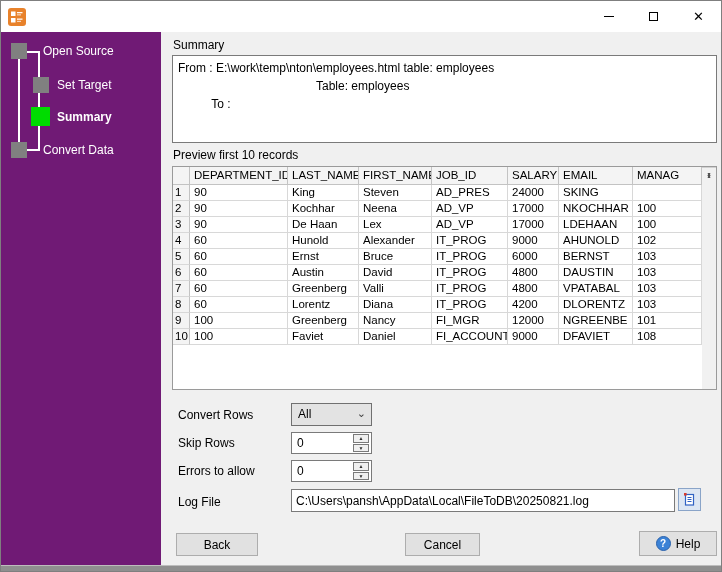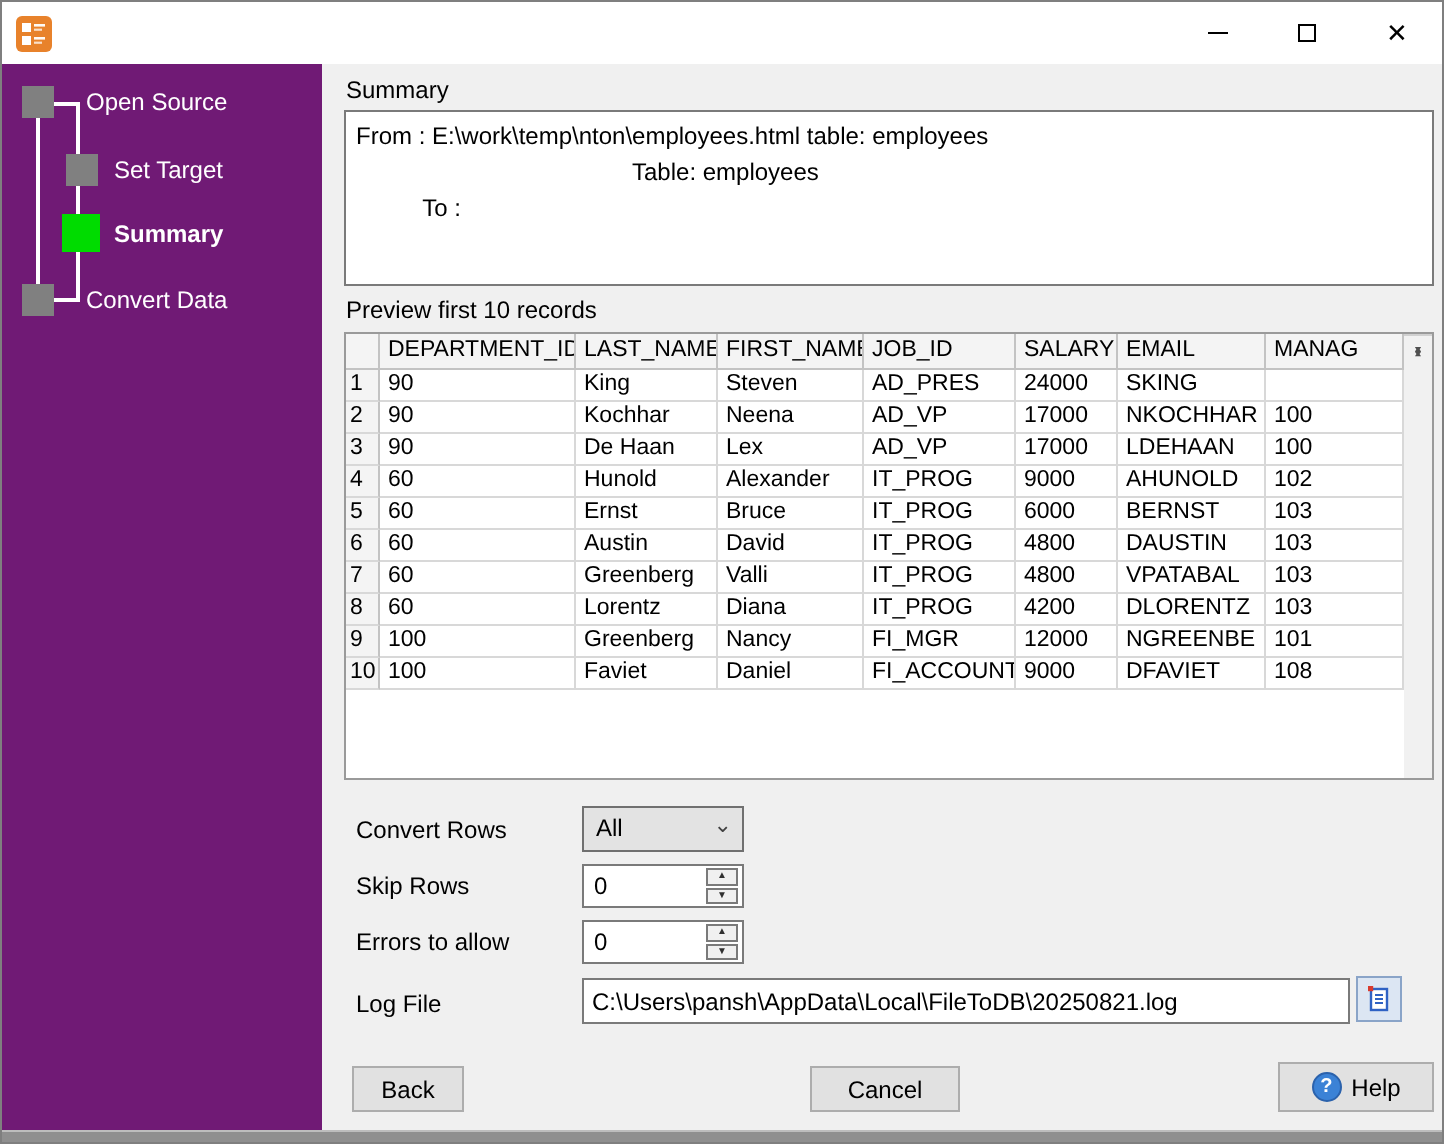--- a/index.html
+++ b/index.html
@@ -73,21 +73,21 @@
               color:#303030; display:flex; align-items:center; justify-content:center; }
   .logfile { position:absolute; left:130px; top:457px; width:384px; height:23px; background:#ffffff;
              border:1px solid #7a7a7a; font-size:12px; padding:0 4px; color:#000;
              font-family:"Liberation Sans", sans-serif; }
   .browse-btn { position:absolute; left:517px; top:456px; width:23px; height:23px; background:#dce6f3;
                 border:1px solid #8aa4c8; display:flex; align-items:center; justify-content:center; }
 
   
   .btn { position:absolute; height:23px; background:#e1e1e1; border:1px solid #adadad;
          font-size:12px; color:#000; display:flex; align-items:center; justify-content:center; }
-  .btn-back { left:15px; top:501px; width:56px; }
+  .btn-back { left:15px; top:501px; width:82px; }
   .btn-next { left:135px; top:499px; width:75px; height:26px; border:2px solid #0078d7; }
   .btn-cancel { left:244px; top:501px; width:75px; }
   .btn-help { left:478px; top:499px; width:78px; height:25px; gap:5px; }
   .help-ic { width:15px; height:15px; border-radius:50%; background:#3b82d6; border:1px solid #2b62ac;
              color:#fff; font-size:10px; font-weight:bold; display:flex; align-items:center; justify-content:center; }
 
   .footer-strip { flex:0 0 6px; background:#8f8f8f; border-top:1px solid #bdbdbd; }
 </style>
 </head>
 <body>

